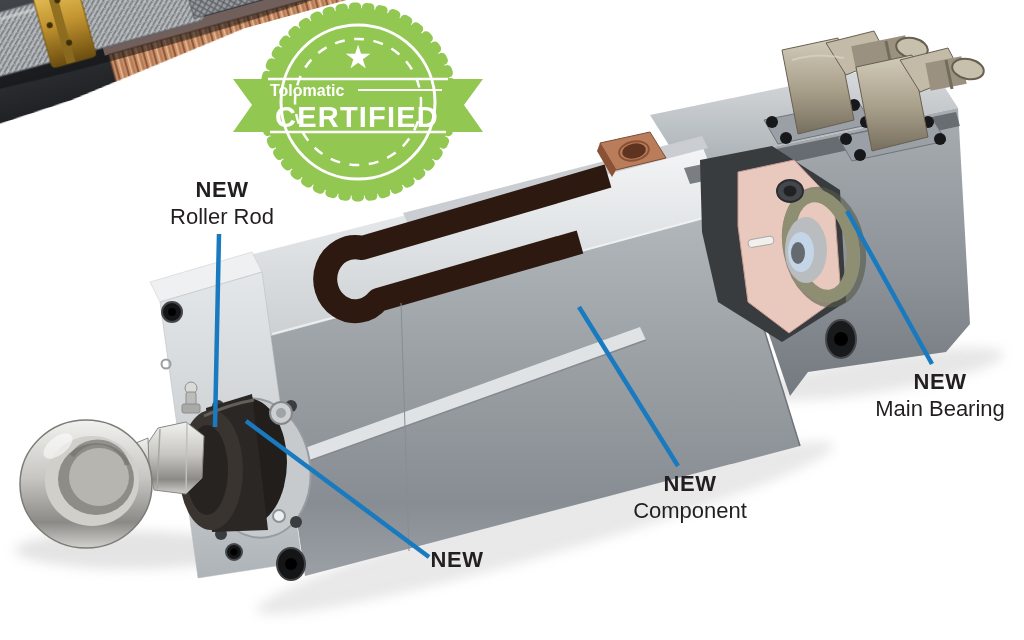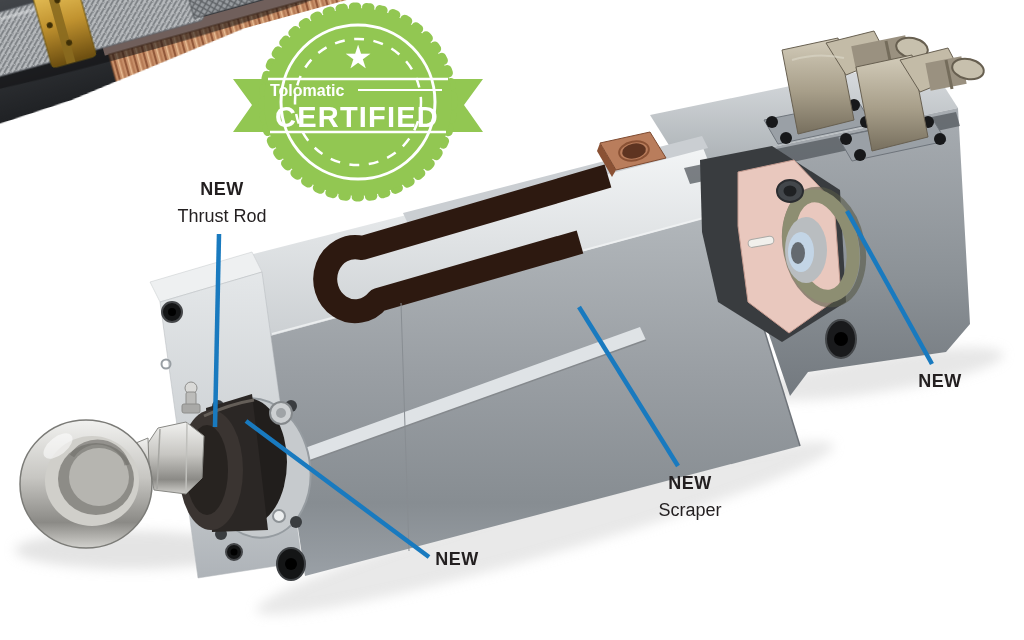--- a/index.html
+++ b/index.html
@@ -1,20 +1,20 @@
 <!DOCTYPE html>
 <html><head>
 <meta charset="utf-8">
 <style>
   html,body{margin:0;padding:0;background:#ffffff;}
   .stage{position:relative;width:1024px;height:640px;overflow:hidden;background:#ffffff;
          font-family:"Liberation Sans",sans-serif;}
   .stage svg{position:absolute;left:0;top:0;}
   .callout{position:absolute;transform:translateX(-50%);text-align:center;color:#231f20;
-           font-size:18px;line-height:27px;white-space:nowrap;}
+           font-size:22px;line-height:27px;white-space:nowrap;}
   .callout .tag{font-weight:bold;letter-spacing:.5px;}
   .badge-brand{font-weight:bold;font-size:16px;fill:#fff;}
   .badge-cert{font-weight:bold;font-size:29px;letter-spacing:1.2px;fill:#fff;}
   .badge-star{font-size:32px;fill:#fff;}
 </style>
 </head>
 <body>
 
 <div class="stage">
 <svg width="1024" height="640" viewBox="0 0 1024 640">
@@ -256,28 +256,29 @@
     <line x1="270" y1="132" x2="446" y2="132" stroke="#ffffff" stroke-width="2.5"></line>
     <text class="badge-star" x="358" y="68" text-anchor="middle">★</text>
     <text class="badge-brand" x="270" y="96">Tolomatic</text>
     <line x1="358" y1="90" x2="442" y2="90" stroke="#ffffff" stroke-width="2"></line>
     <text class="badge-cert" x="357" y="127" text-anchor="middle">CERTIFIED</text>
   </g>
 </svg>
 
 <div class="callout" style="left:222px;top:176px;">
   <div class="tag">NEW</div>
-  <div class="line">Thrust Rod</div>
+  <div class="line">Roller Rod</div>
 </div>
 
 <div class="callout" style="left:940px;top:368px;">
   <div class="tag">NEW</div>
+  <div class="line">Main Bearing</div>
 </div>
 
 <div class="callout" style="left:690px;top:470px;">
   <div class="tag">NEW</div>
-  <div class="line">Scraper</div>
+  <div class="line">Component</div>
 </div>
 
 <div class="callout" style="left:457px;top:546px;">
   <div class="tag">NEW</div>
 </div>
 </div>
 
 </body></html>

